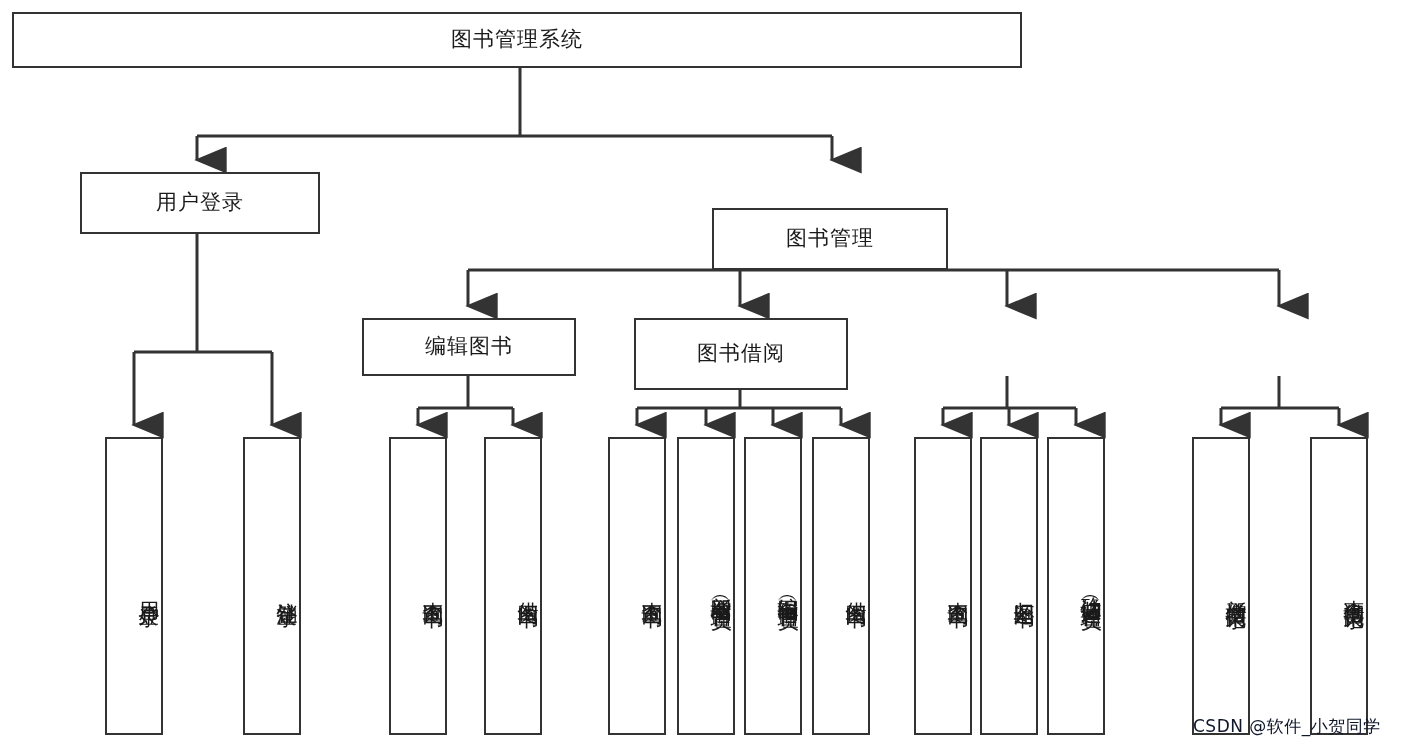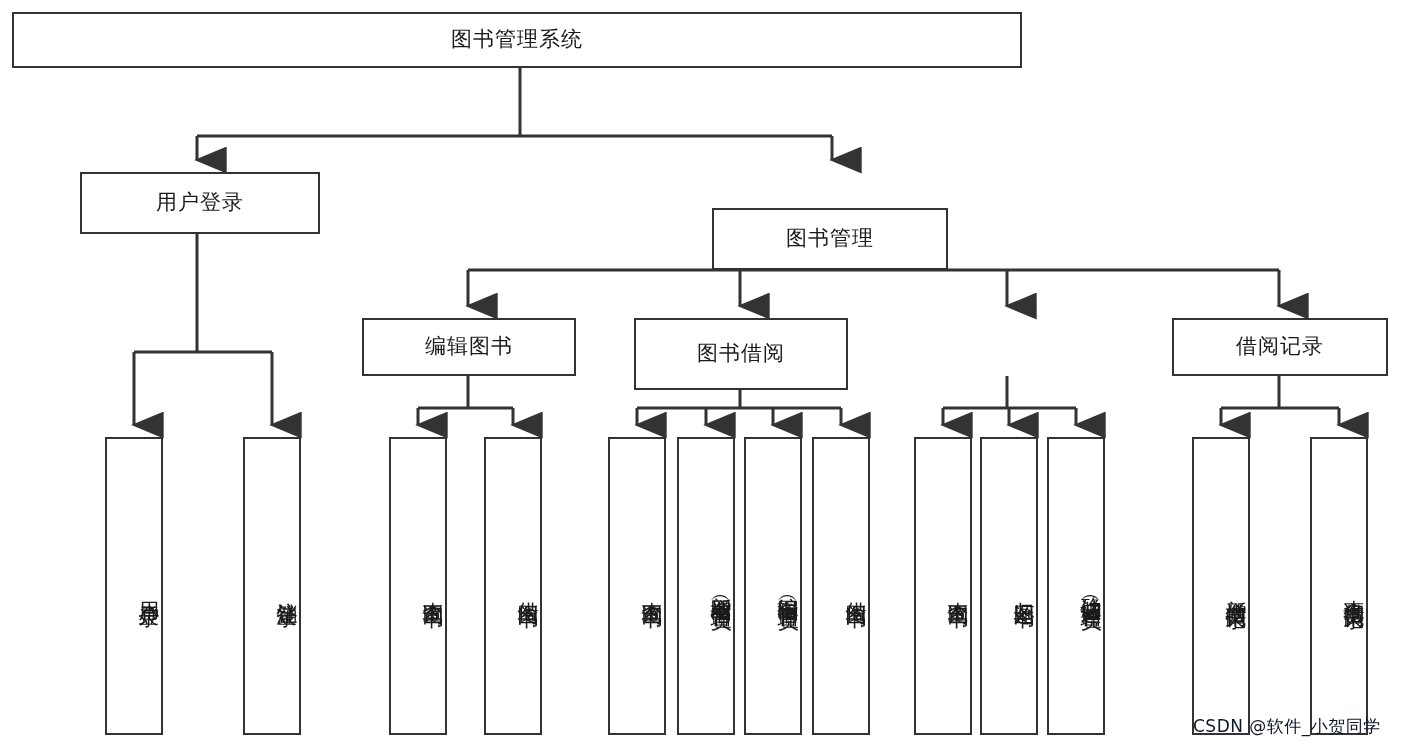--- a/index.html
+++ b/index.html
@@ -129,23 +129,20 @@
   <div class="node horiz" style="left:712px; top:172px; width:236px; height:62px;margin-top:36px;">
     <span>图书管理</span>
   </div>
 
   <div class="node horiz" style="left:362px; top:318px; width:214px; height:58px;">
     <span>编辑图书</span>
   </div>
   <div class="node horiz" style="left:634px; top:318px; width:214px; height:72px;">
     <span>图书借阅</span>
   </div>
-  <div class="node horiz" style="left:1172px; top:318px; width:216px; height:58px;">
-    <span>借阅记录</span>
-  </div>
 
   <div class="node vert" style="left:105px; top:437px; width:58px; height:298px;">
     <span class="vlabel">用户登录</span>
   </div>
   <div class="node vert" style="left:243px; top:437px; width:58px; height:298px;">
     <span class="vlabel">注销登录</span>
   </div>
 
   <div class="node vert" style="left:389px; top:437px; width:58px; height:298px;">
     <span class="vlabel">查询图书</span>

